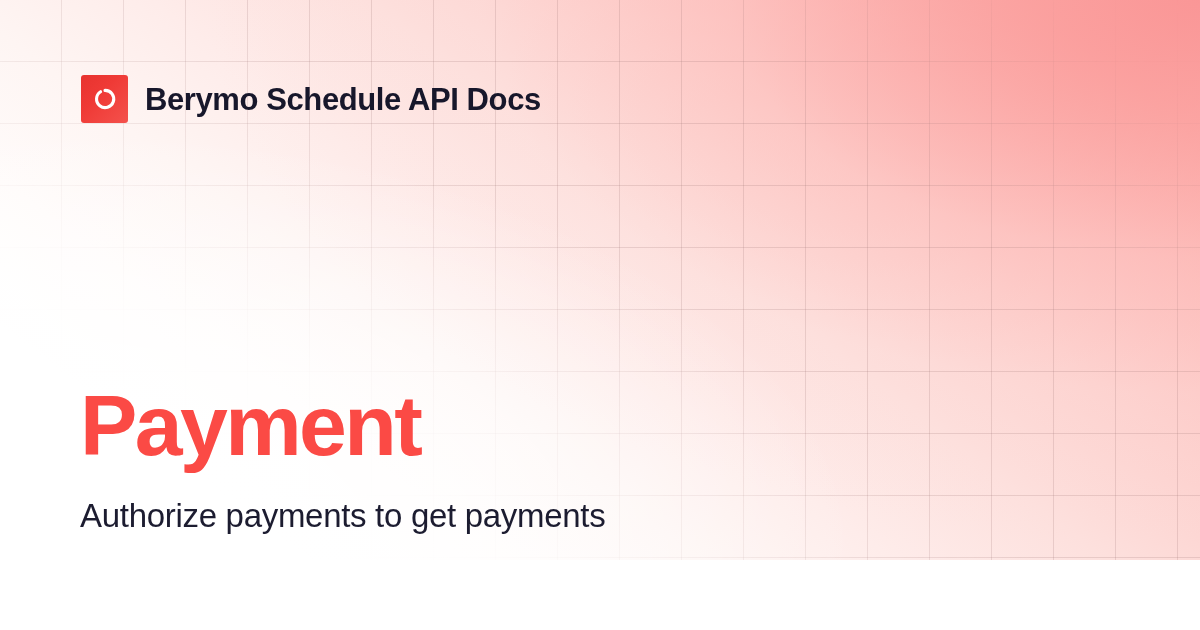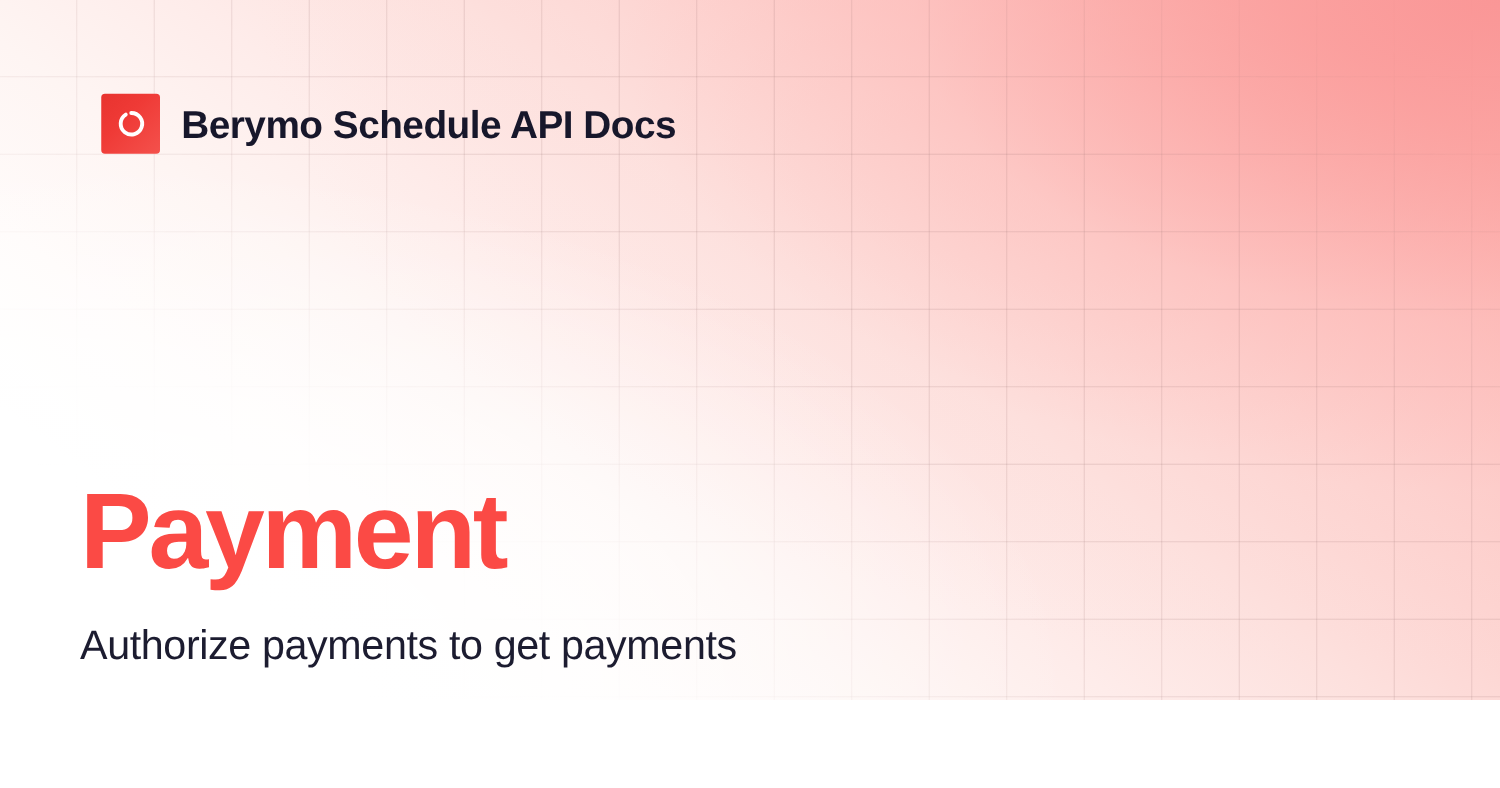--- a/index.html
+++ b/index.html
@@ -123,21 +123,21 @@
     font-size: 31px;
     font-weight: bold;
     letter-spacing: -0.4px;
     color: #17172b;
     white-space: nowrap;
     line-height: 1;
   }
 
   .hero {
     position: absolute;
-    left: 64px;
+    left: 80px;
     top: 382px;
   }
   .hero-title {
     margin: 0;
     font-size: 86px;
     font-weight: bold;
     line-height: 1;
     letter-spacing: -2.6px;
     color: #fb4a45;
     white-space: nowrap;

